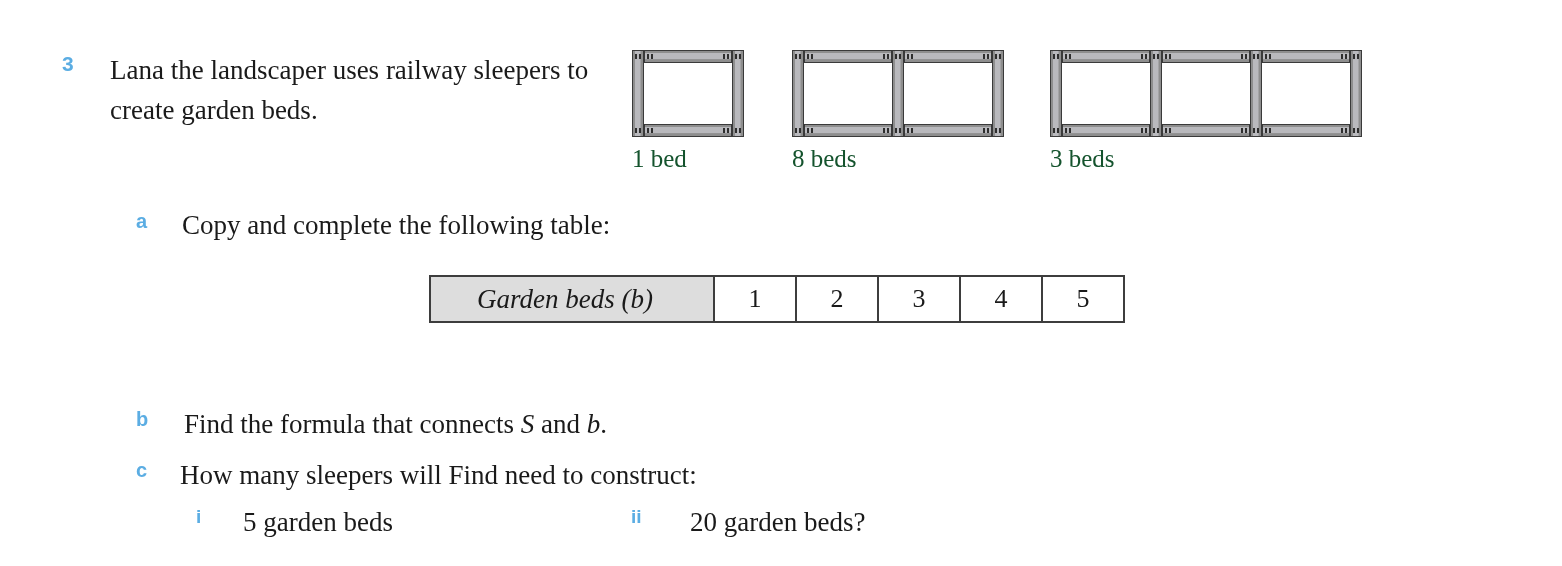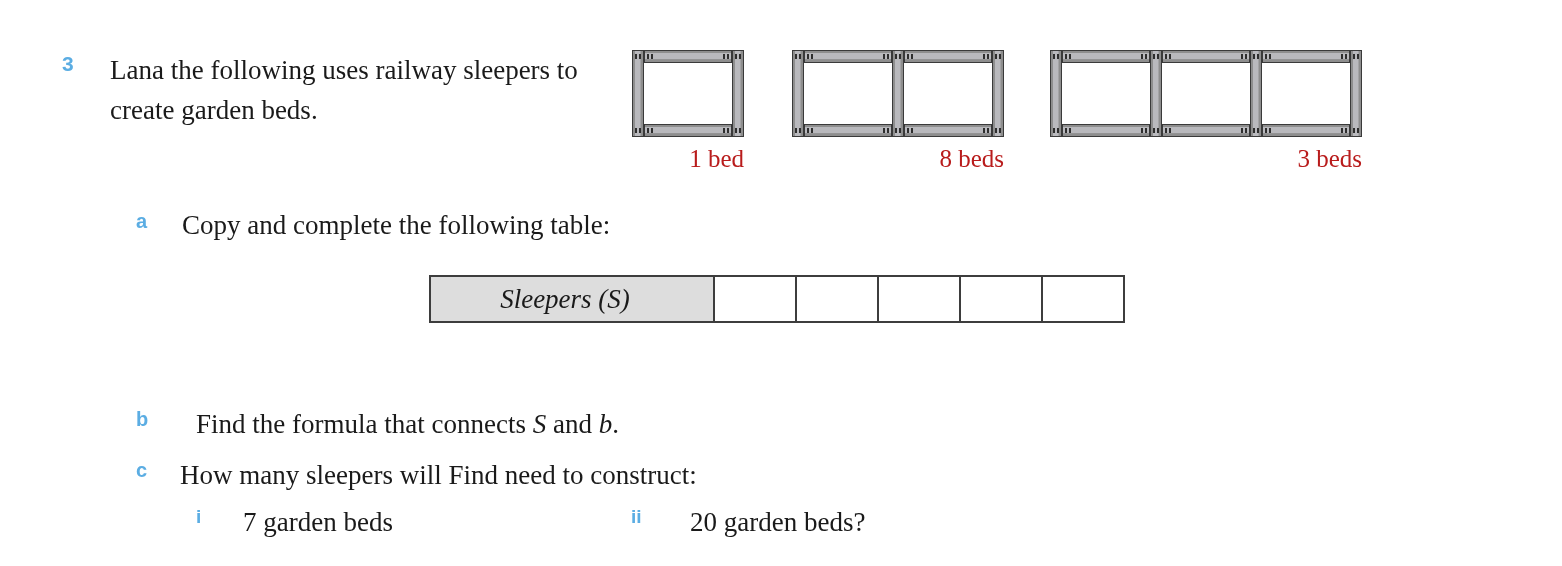--- a/index.html
+++ b/index.html
@@ -59,22 +59,22 @@
   }
 
   
   .figure {
     position: absolute;
   }
   .fig-caption {
     position: absolute;
     font-size: 25px;
     white-space: nowrap;
-    text-align: right;
-    color: #b91c1c;
+    text-align: left;
+    color: #14532d;
   }
 
   
   .beam {
     position: absolute;
     box-sizing: border-box;
     border: 1.4px solid #3a3a3a;
   }
   .beam-h {
     background: linear-gradient(to bottom,
@@ -120,21 +120,21 @@
   }
   #beds-table td.num {
     width: 80px;
   }
 </style>
 </head>
 <body>
 
 <div class="q-num" style="left: 62px; top: 52px;">3</div>
 
-<div class="body-text" id="stem">Lana the following uses railway sleepers to create garden beds.</div>
+<div class="body-text" id="stem">Lana the landscaper uses railway sleepers to create garden beds.</div>
 
 <div class="figure" id="fig1" style="left: 632px; top: 50px; width: 112px; height: 87px;">
     <div class="beam beam-v" style="left: 0px; top: 0px; width: 12px; height: 87px;"></div>
     <div class="beam beam-v" style="left: 100px; top: 0px; width: 12px; height: 87px;"></div>
     <div class="beam beam-h" style="left: 12px; top: 0px; width: 88px; height: 13px;"></div>
     <span class="bolt" style="left: 15px; top: 4px;"></span>
     <span class="bolt" style="left: 19px; top: 4px;"></span>
     <span class="bolt" style="left: 91px; top: 4px;"></span>
     <span class="bolt" style="left: 95px; top: 4px;"></span>
     <div class="beam beam-h" style="left: 12px; top: 74px; width: 88px; height: 13px;"></div>
@@ -245,35 +245,35 @@
     <span class="bolt" style="left: 307px; top: 78px;"></span>
   </div>
 <div class="fig-caption" id="cap3" style="left: 1050px; width: 312px; top: 145px;">3 beds</div>
 
 <div class="part-label" style="left:136px; top:210px;">a</div>
 <div class="body-text" style="left:182px; top:205px;">Copy and complete the following table:</div>
 
 <table id="beds-table">
   <tbody>
     <tr>
-      <td class="rowhead">Sleepers (S)</td>
-      <td class="num"></td>
-      <td class="num"></td>
-      <td class="num"></td>
-      <td class="num"></td>
-      <td class="num"></td>
+      <td class="rowhead">Garden beds (b)</td>
+      <td class="num">1</td>
+      <td class="num">2</td>
+      <td class="num">3</td>
+      <td class="num">4</td>
+      <td class="num">5</td>
     </tr>
   </tbody>
 </table>
 
 <div class="part-label" style="left:136px; top:408px;">b</div>
-<div class="body-text" style="left:196px; top:404px;">
+<div class="body-text" style="left:184px; top:404px;">
   <span>Find the formula that connects </span><i>S</i><span> and </span><i>b</i><span>.</span>
 </div>
 
 <div class="part-label" style="left:136px; top:459px;">c</div>
 <div class="body-text" style="left:180px; top:455px;">How many sleepers will Find need to construct:</div>
 
 <div class="roman-label" style="left:196px; top:506px;">i</div>
-<div class="body-text" style="left:243px; top:502px;">7 garden beds</div>
+<div class="body-text" style="left:243px; top:502px;">5 garden beds</div>
 
 <div class="roman-label" style="left:631px; top:506px;">ii</div>
 <div class="body-text" style="left:690px; top:502px;">20 garden beds?</div>
 
 </body></html>

